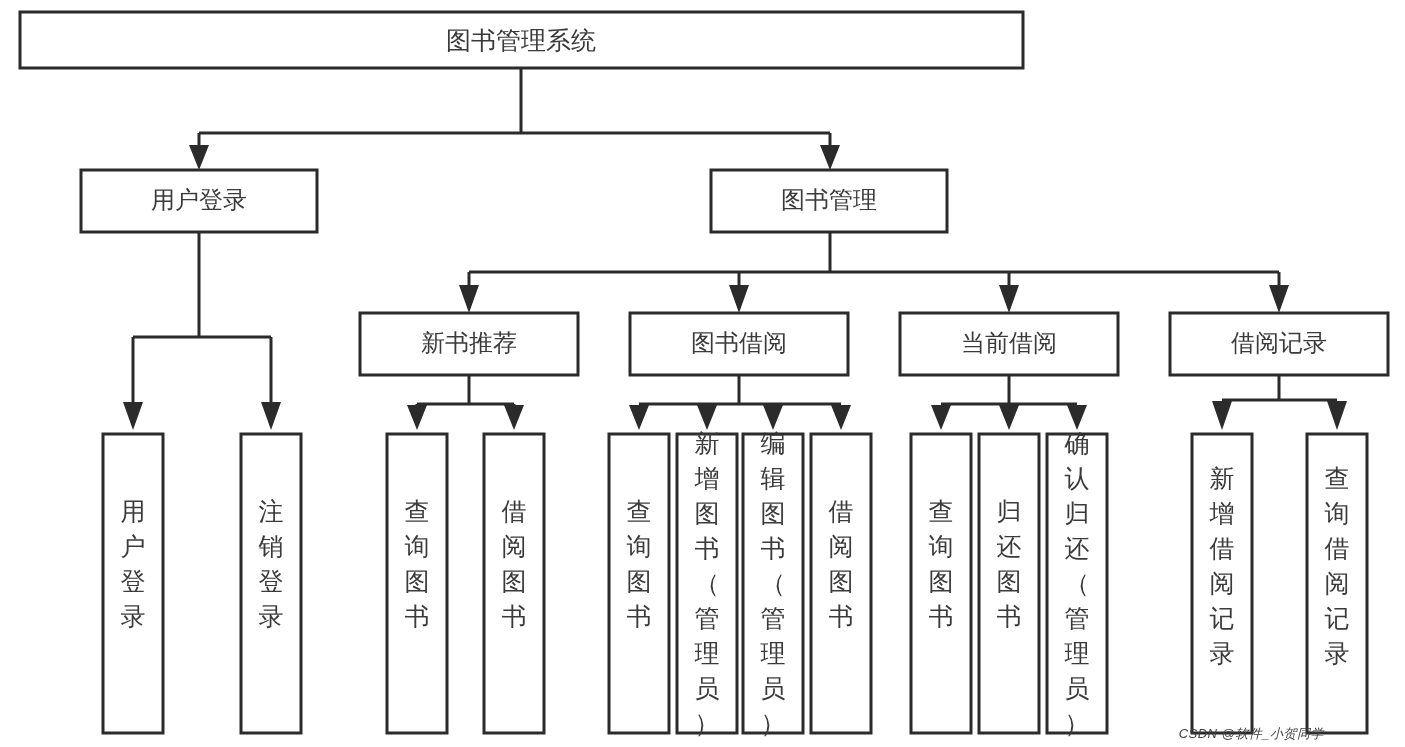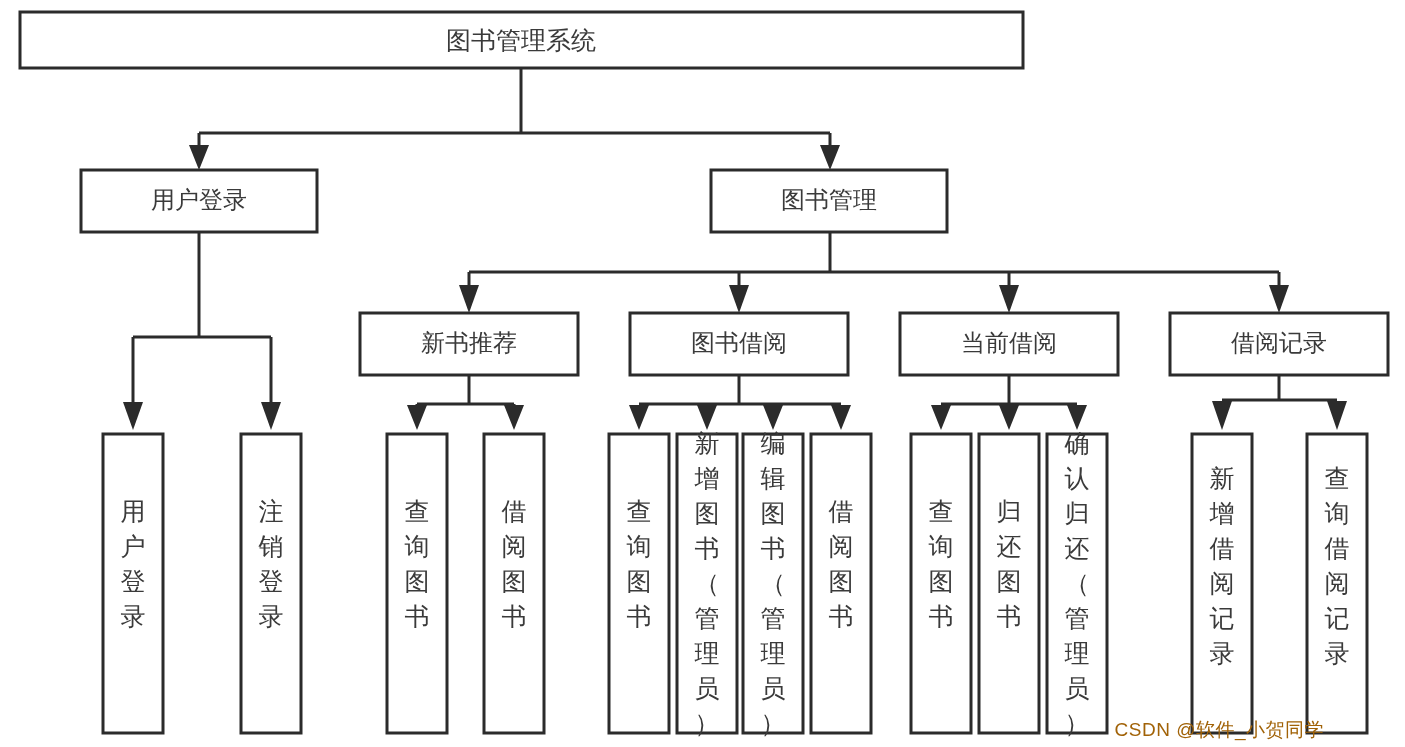--- a/index.html
+++ b/index.html
@@ -55,26 +55,27 @@
   .leaf-label {
     fill: #3a3a3a;
     font-family: "Liberation Sans", "DejaVu Sans", sans-serif;
     font-size: 25px;
     text-anchor: middle;
   }
   .watermark {
     position: absolute;
     right: 8px;
     bottom: 4px;
-    color: #a16207;
-    font-size: 19px;
+    color: #404040;
+    font-size: 13px;
     font-family: "Liberation Sans", "DejaVu Sans", sans-serif;
     letter-spacing: 0.5px;
     white-space: nowrap;
     user-select: none;
+    font-style: italic;
   }
 </style>
 </head>
 <body>
 
 <div id="diagram-root">
   <svg id="flow" viewBox="0 0 1405 747">
 
     <g>
       <path class="connector" d="M 521 68 L 521 133"></path>

